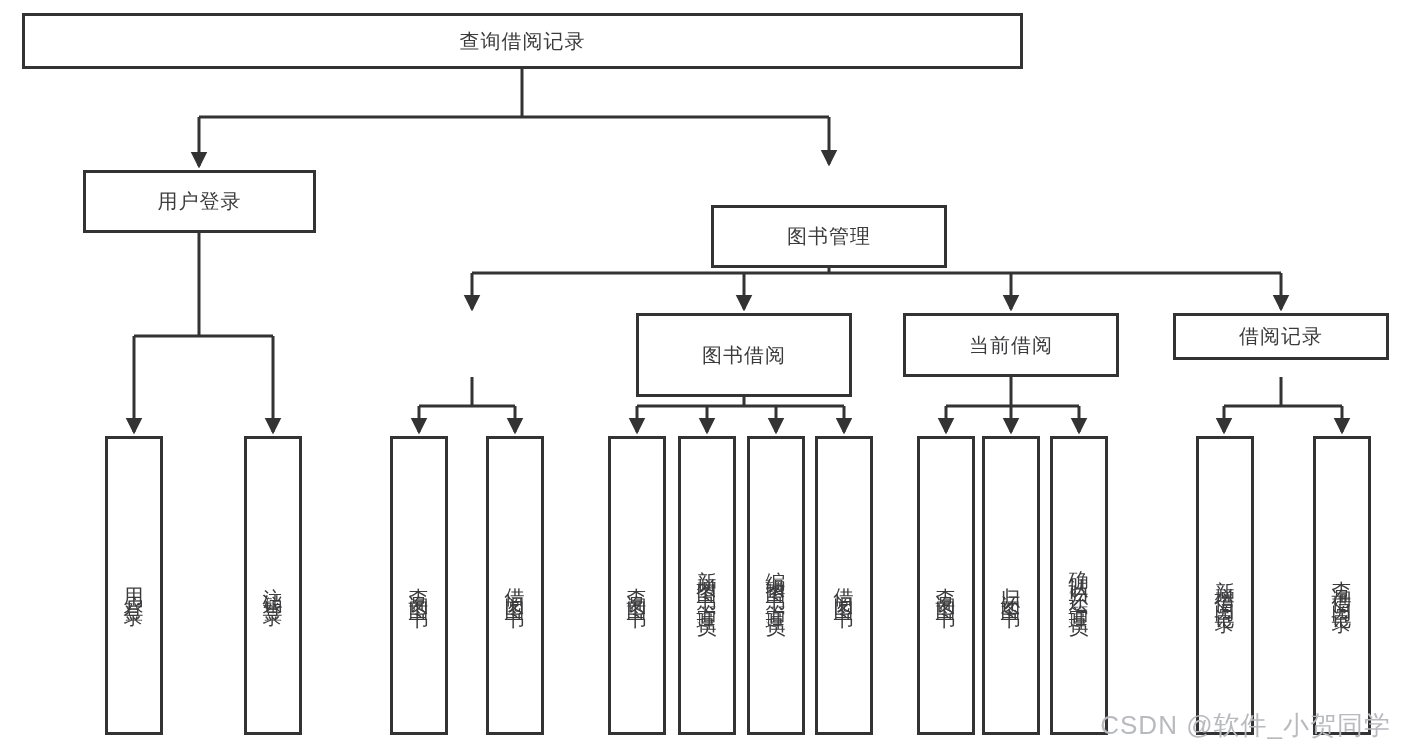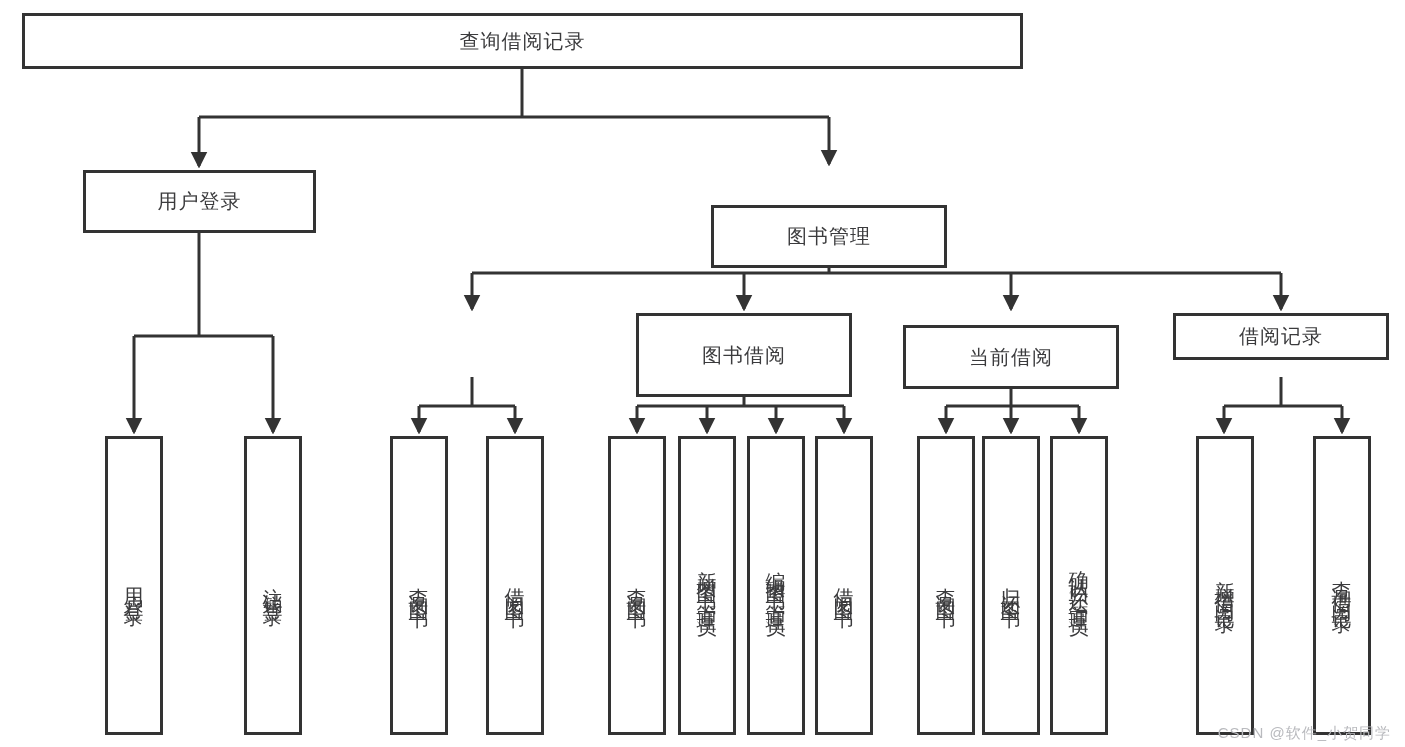--- a/index.html
+++ b/index.html
@@ -32,21 +32,21 @@
   .v{
     writing-mode:vertical-rl;
     text-orientation:mixed;
     font-size:20px;
     letter-spacing:0.34em;
     line-height:1.1;
   }
   .watermark{
     position:absolute;
     right:14px;bottom:4px;
-    font-size:15px;
+    font-size:26px;
     color:var(--watermark);
     letter-spacing:1px;
     white-space:nowrap;
   }
 </style>
 </head>
 <body>
 
 <div class="canvas">
 
@@ -97,21 +97,21 @@
     <path d="M1224,406 V432" marker-end="url(#arrow)"></path>
     <path d="M1342,406 V432" marker-end="url(#arrow)"></path>
   </svg>
 
   <div class="node h" style="left:22px;top:13px;width:1001px;height:56px;">查询借阅记录</div>
 
   <div class="node h" style="left:83px;top:170px;width:233px;height:63px;">用户登录</div>
   <div class="node h" style="left:711px;top:170px;width:236px;height:63px;margin-top:35px;">图书管理</div>
 
   <div class="node h" style="left:636px;top:313px;width:216px;height:84px;">图书借阅</div>
-  <div class="node h" style="left:903px;top:313px;width:216px;height:64px;margin-top:12px;">当前借阅</div>
+  <div class="node h" style="left:903px;top:313px;width:216px;height:64px;">当前借阅</div>
   <div class="node h" style="left:1173px;top:313px;width:216px;height:47px;">借阅记录</div>
 
   <div class="node v" style="left:105px;top:436px;width:58px;height:299px;">用户登录</div>
   <div class="node v" style="left:244px;top:436px;width:58px;height:299px;">注销登录</div>
 
   <div class="node v" style="left:390px;top:436px;width:58px;height:299px;">查询图书</div>
   <div class="node v" style="left:486px;top:436px;width:58px;height:299px;">借阅图书</div>
 
   <div class="node v" style="left:608px;top:436px;width:58px;height:299px;">查询图书</div>
   <div class="node v" style="left:678px;top:436px;width:58px;height:299px;">新增图书（管理员）</div>

